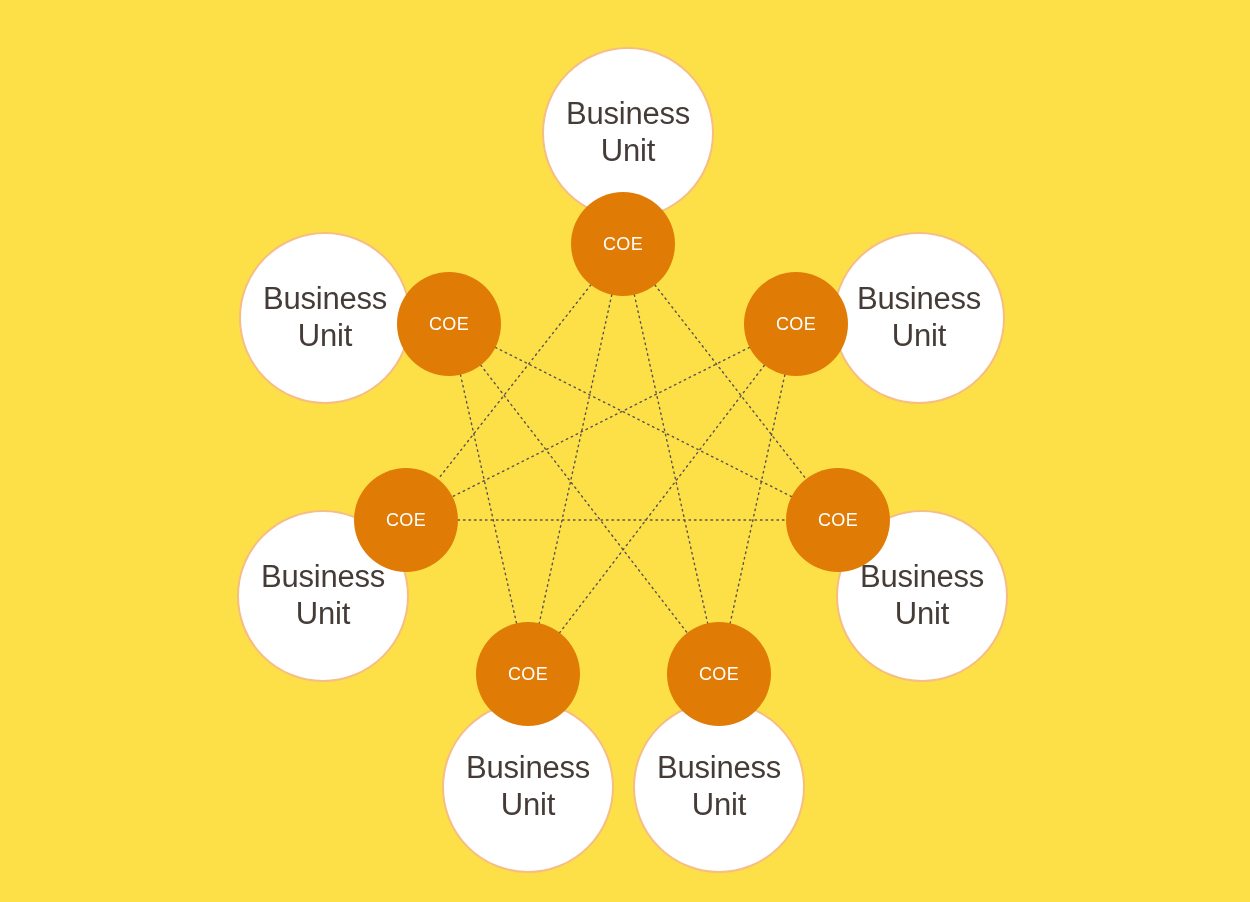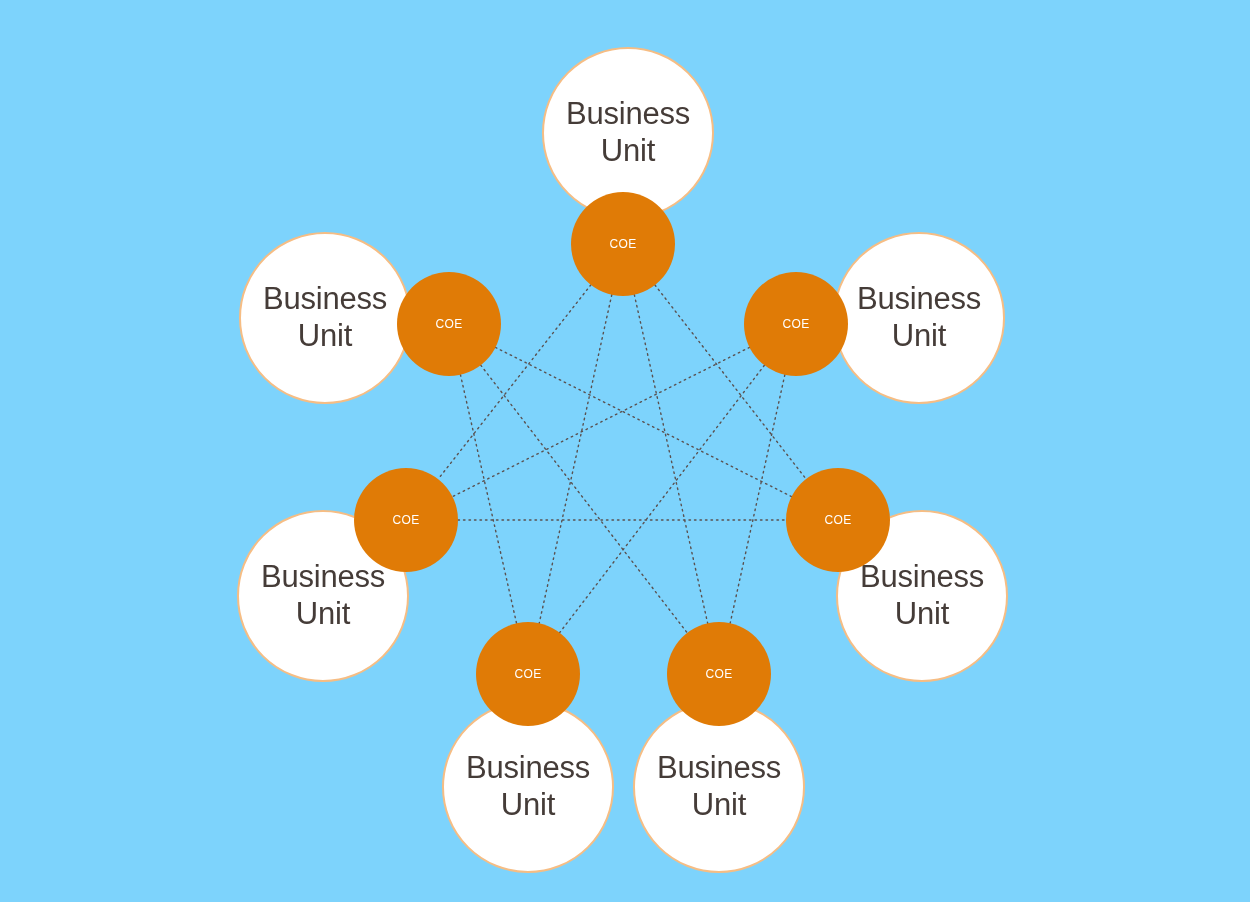--- a/index.html
+++ b/index.html
@@ -10,21 +10,21 @@
   body {
     width: 1250px;
     height: 902px;
     font-family: "Liberation Sans", sans-serif;
     overflow: hidden;
   }
   #diagram-root {
     position: relative;
     width: 1250px;
     height: 902px;
-    background: #7dd3fc;
+    background: #fde047;
   }
   #network-svg {
     position: absolute;
     top: 0;
     left: 0;
     width: 1250px;
     height: 902px;
   }
   .bu-circle {
     position: absolute;
@@ -49,21 +49,21 @@
     position: absolute;
     border-radius: 50%;
     background: #e07b06;
     display: flex;
     align-items: center;
     justify-content: center;
     text-align: center;
   }
   .coe-label {
     color: #ffffff;
-    font-size: 12px;
+    font-size: 18px;
     letter-spacing: 0.3px;
     font-weight: 400;
   }
 </style>
 </head>
 <body>
 
 <div id="diagram-root">
 
   <svg id="network-svg" viewBox="0 0 1250 902" preserveAspectRatio="none" aria-hidden="true">

